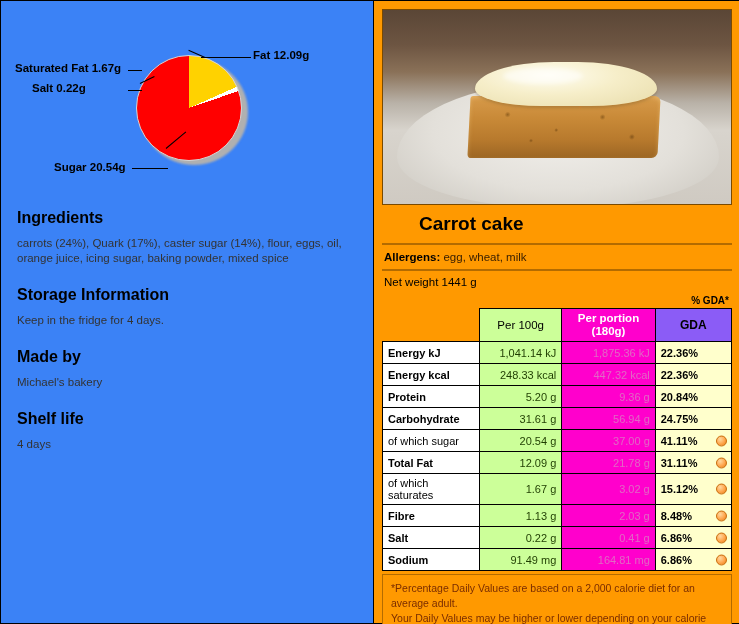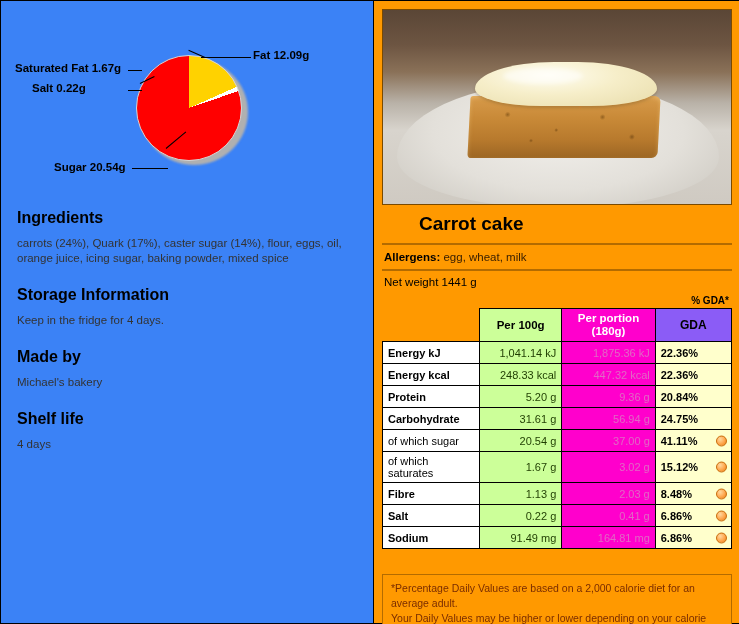--- a/index.html
+++ b/index.html
@@ -215,21 +215,21 @@
     font-size: 11px;
   }
   table.nutri th, table.nutri td {
     border: 1px solid #000000;
     padding: 3px 5px;
     height: 22px;
   }
   .th-blank { border: none !important; background: transparent; }
   th.col-100 {
     background: #ccff99;
-    font-weight: bold;
+    font-weight: normal;
     font-size: 11.5px;
     width: 84px;
     text-align: center;
   }
   th.col-portion {
     background: #ff00cc;
     color: #ffffff;
     font-weight: bold;
     font-size: 11.5px;
     width: 96px;
@@ -400,20 +400,29 @@
         <tr>
           <td class="name">of which sugar</td>
           <td class="v100">20.54 g</td>
           <td class="vport">37.00 g</td>
           <td class="vgda">
             <span>41.11%</span>
             <span class="dot"></span>
           </td>
         </tr>
 
+        <tr>
+          <td class="name bold">Total Fat</td>
+          <td class="v100">12.09 g</td>
+          <td class="vport">21.78 g</td>
+          <td class="vgda">
+            <span>31.11%</span>
+            <span class="dot"></span>
+          </td>
+        </tr>
 
         <tr>
           <td class="name">of which saturates</td>
           <td class="v100">1.67 g</td>
           <td class="vport">3.02 g</td>
           <td class="vgda">
             <span>15.12%</span>
             <span class="dot"></span>
           </td>
         </tr>

